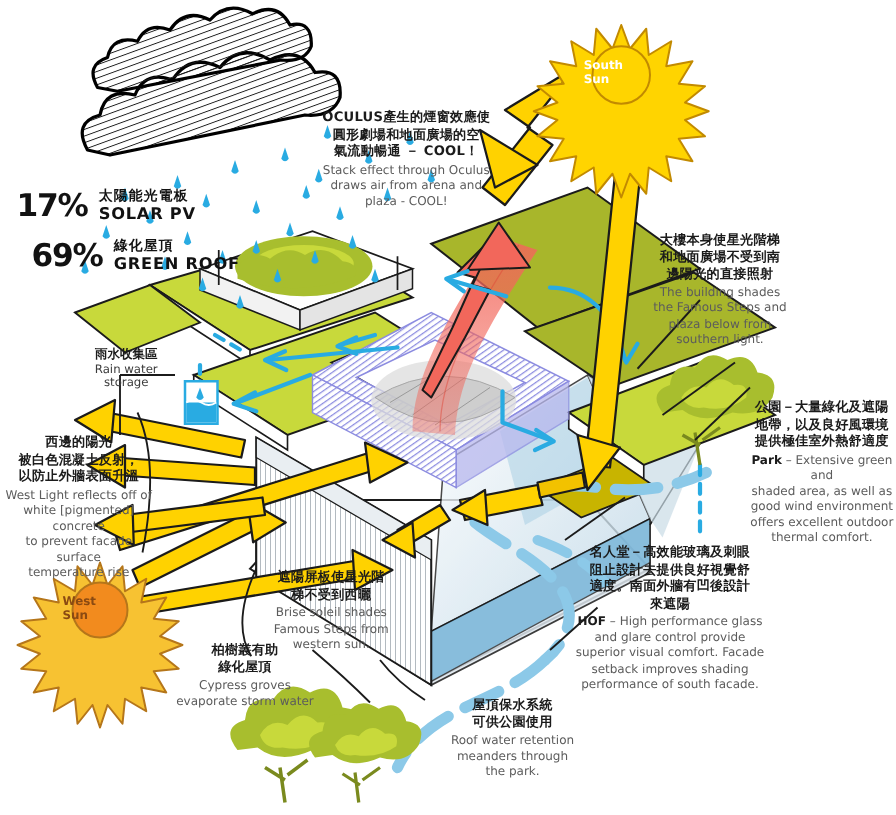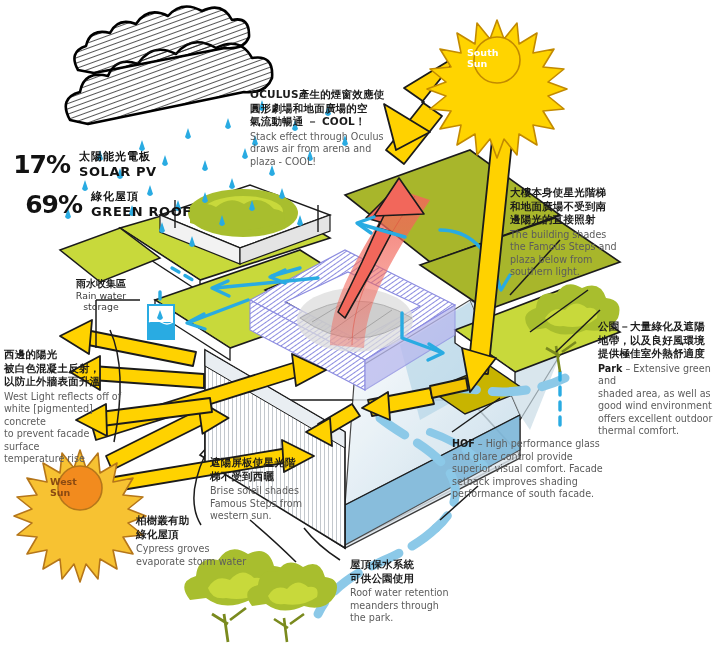--- a/index.html
+++ b/index.html
@@ -4,21 +4,21 @@
 <style>
   html,body{margin:0;padding:0;}
   body{
     width:717px;height:652px;background:#ffffff;position:relative;overflow:hidden;
     font-family:"DejaVu Sans","Liberation Sans",sans-serif;
   }
   #stage{position:absolute;left:0;top:0;width:717px;height:652px;}
   svg.layer{position:absolute;left:0;top:0;width:717px;height:652px;overflow:visible;}
 
   
-  .tblock{position:absolute;}
+  .tblock{position:absolute;text-align:center;}
   .zh{
     font-family:"DejaVu Sans","Liberation Sans",sans-serif;
     font-weight:700;color:#1b1b1b;font-size:10.5px;line-height:13.5px;
     letter-spacing:.2px;white-space:pre-line;
   }
   .en{
     font-family:"DejaVu Sans","Liberation Sans",sans-serif;
     font-weight:400;color:#5c5c5c;font-size:9.6px;line-height:12.6px;
     white-space:pre-line;margin-top:2px;
   }
@@ -362,20 +362,24 @@
 地帶，以及良好風環境
 提供極佳室外熱舒適度</div>
     <div class="en"><b>Park</b><span> – Extensive green and
 shaded area, as well as
 good wind environment
 offers excellent outdoor
 thermal comfort.</span></div>
   </div>
 
   <div class="tblock" style="left:452px;top:436px;width:168px;">
+    <div class="zh">名人堂－高效能玻璃及刺眼
+阻止設計去提供良好視覺舒
+適度。南面外牆有凹後設計
+來遮陽</div>
     <div class="en"><b>HOF</b><span> – High performance glass
 and glare control provide
 superior visual comfort. Facade
 setback improves shading
 performance of south facade.</span></div>
   </div>
 
   <div class="tblock" style="left:210px;top:456px;width:110px;">
     <div class="zh">遮陽屏板使星光階
 梯不受到西曬</div>

